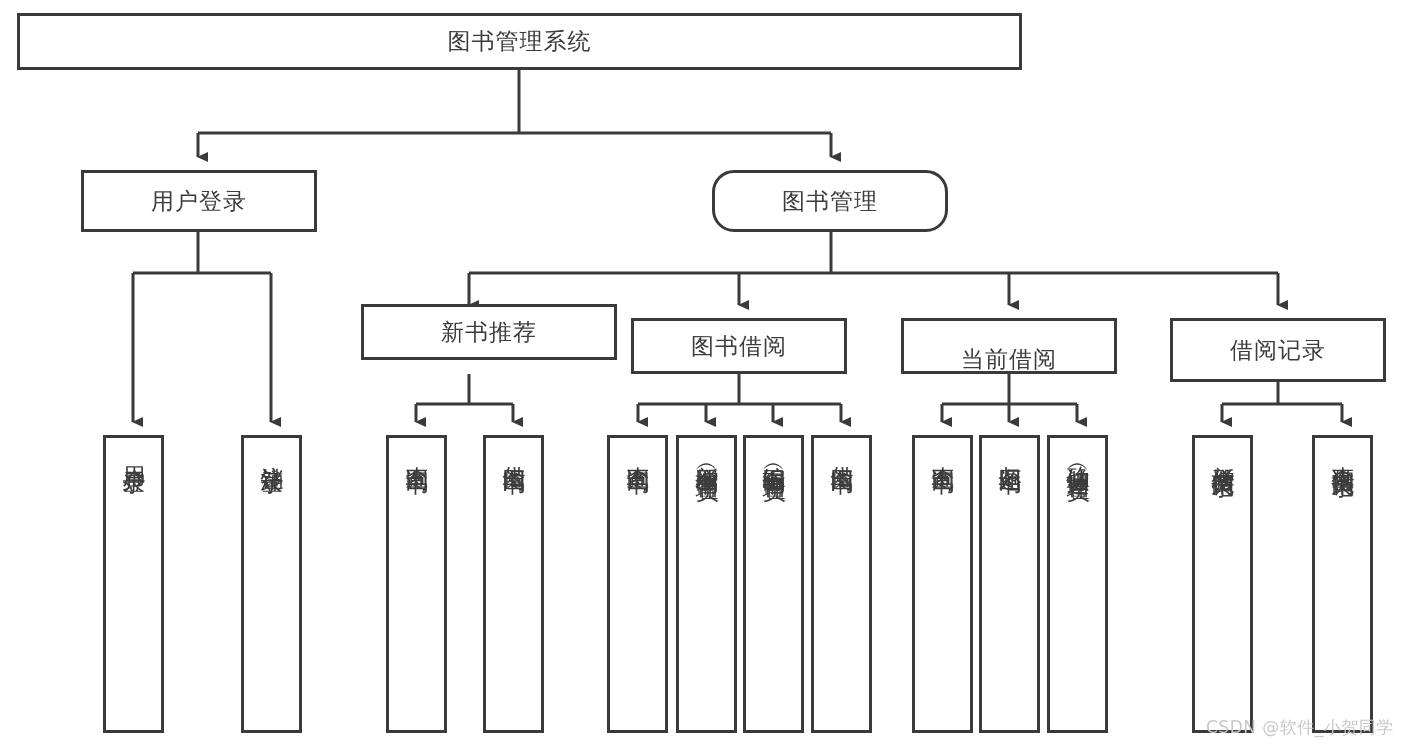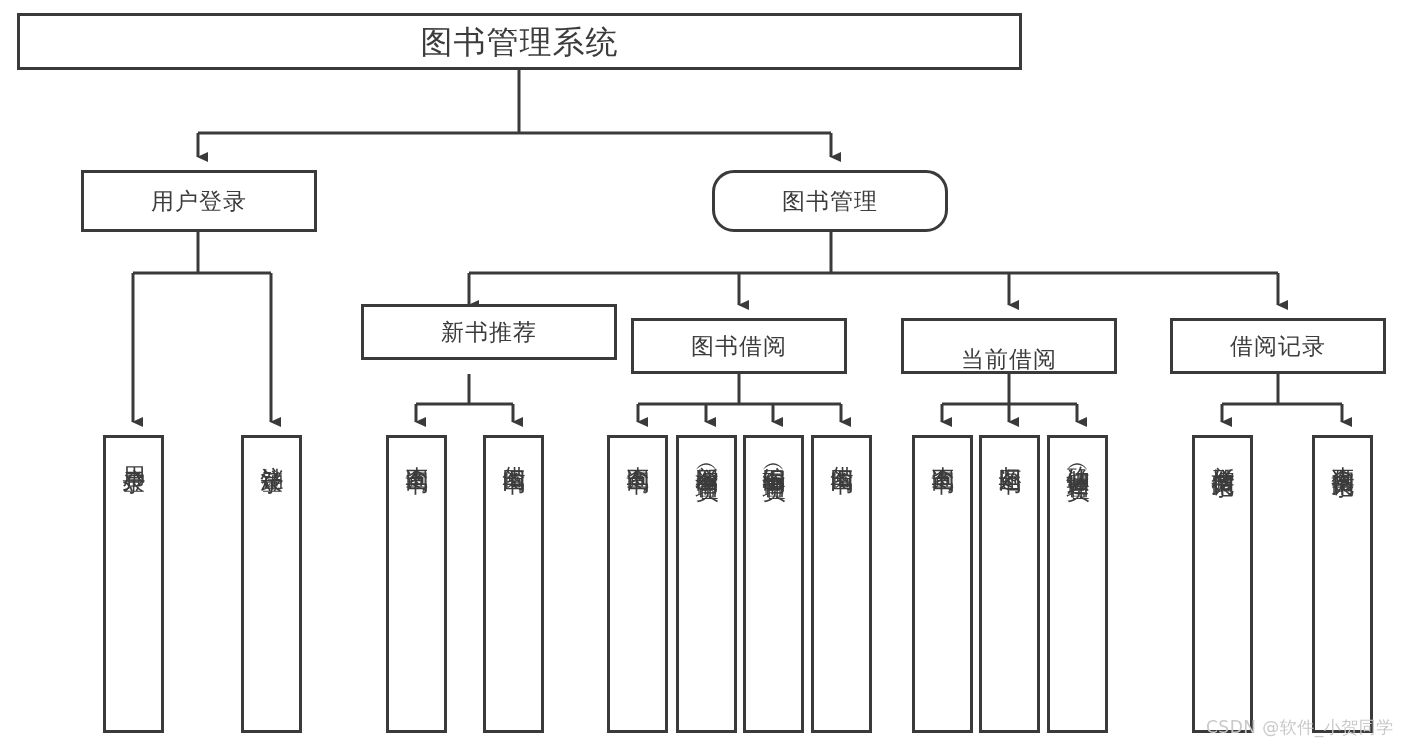--- a/index.html
+++ b/index.html
@@ -3,21 +3,21 @@
 <meta charset="utf-8">
 <style>
   html,body{margin:0;padding:0;background:#ffffff;}
   body{font-family:"DejaVu Sans","Liberation Sans",sans-serif;}
   #canvas{position:relative;width:1405px;height:747px;background:#ffffff;overflow:hidden;}
   svg.links{position:absolute;left:0;top:0;width:1405px;height:747px;pointer-events:none;}
   .node{position:absolute;box-sizing:border-box;background:#ffffff;border:3px solid #3a3a3a;display:flex;align-items:center;justify-content:center;}
   .node.root{border-width:3px;}
   .node .lbl{color:#3c3c3c;letter-spacing:1px;white-space:nowrap;}
   .node.h .lbl{font-size:23px;line-height:1;}
-  .node.root .lbl{font-size:32px;}
+  .node.root .lbl{font-size:23px;}
   .node.v{align-items:flex-start;justify-content:center;padding-top:10px;border-width:3px;}
   .node.v .lbl{writing-mode:vertical-rl;text-orientation:upright;font-size:23px;line-height:1.12;letter-spacing:2px;white-space:normal;text-align:left;}
   .wm{position:absolute;color:#c9c9c9;font-size:17px;letter-spacing:.5px;white-space:nowrap;margin-left:16px;}
 </style>
 </head>
 <body>
 
 <div id="canvas">
 
   <svg class="links" viewBox="0 0 1405 747">
@@ -83,21 +83,21 @@
 
   <div class="node h" style="left:361px;top:304px;width:256px;height:56px;">
     <span class="lbl">新书推荐</span>
   </div>
   <div class="node h" style="left:631px;top:318px;width:216px;height:56px;">
     <span class="lbl">图书借阅</span>
   </div>
   <div class="node h" style="left:901px;top:318px;width:216px;height:56px;align-items:flex-end;">
     <span class="lbl">当前借阅</span>
   </div>
-  <div class="node h" style="left:1170px;top:318px;width:216px;height:56px;">
+  <div class="node h" style="left:1170px;top:318px;width:216px;height:64px;">
     <span class="lbl">借阅记录</span>
   </div>
 
   <div class="node v" style="left:103px;top:435px;width:61px;height:298px;">
     <span class="lbl">用户登录</span>
   </div>
   <div class="node v" style="left:241px;top:435px;width:61px;height:298px;">
     <span class="lbl">注销登录</span>
   </div>
 

